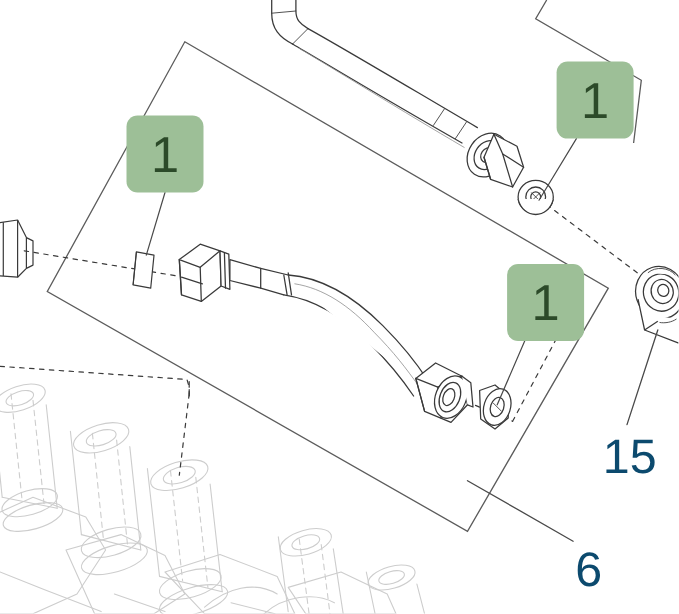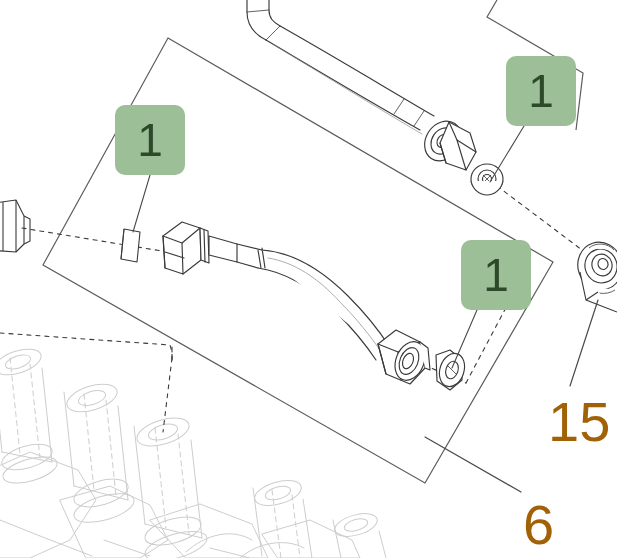--- a/index.html
+++ b/index.html
@@ -37,23 +37,23 @@
     font-family: "Liberation Sans", sans-serif;
     font-size: 46px;
     font-weight: 400;
     color: #2c4a29;
     line-height: 1;
     user-select: none;
   }
   .part-number {
     position: absolute;
     font-family: "Liberation Sans", sans-serif;
-    font-size: 56px;
+    font-size: 44px;
     font-weight: 400;
-    color: #a16207;
+    color: #0c4a6e;
     line-height: 1;
     white-space: nowrap;
     user-select: none;
   }
 </style>
 </head>
 <body>
 
 <div id="diagram-root">
 

